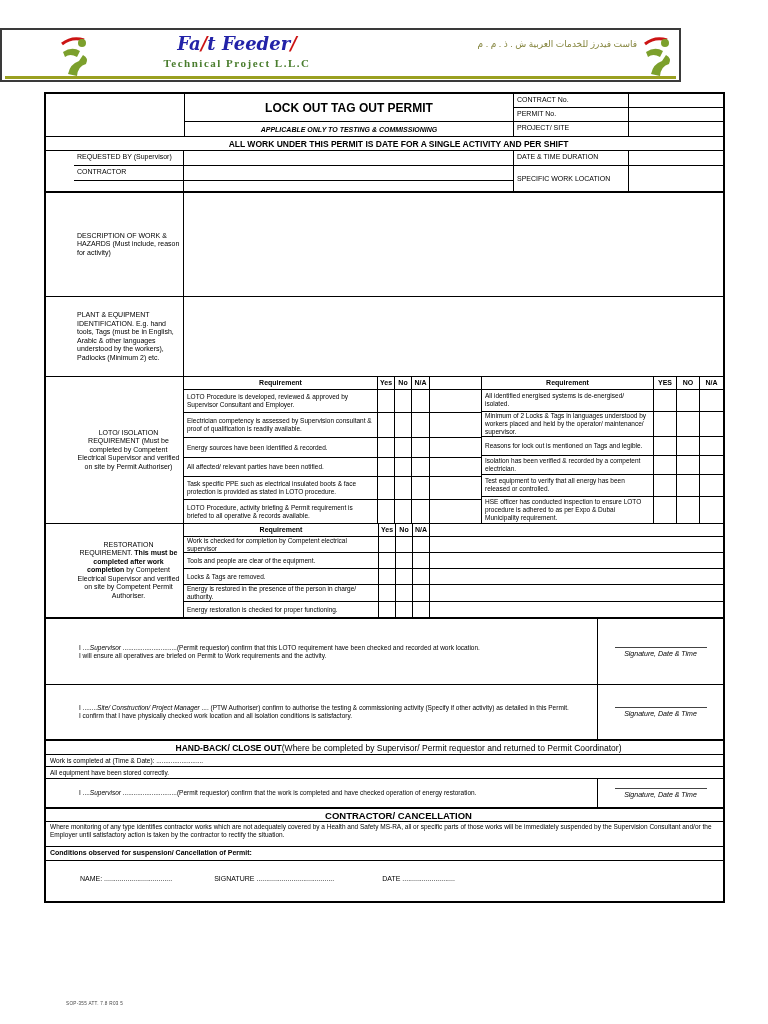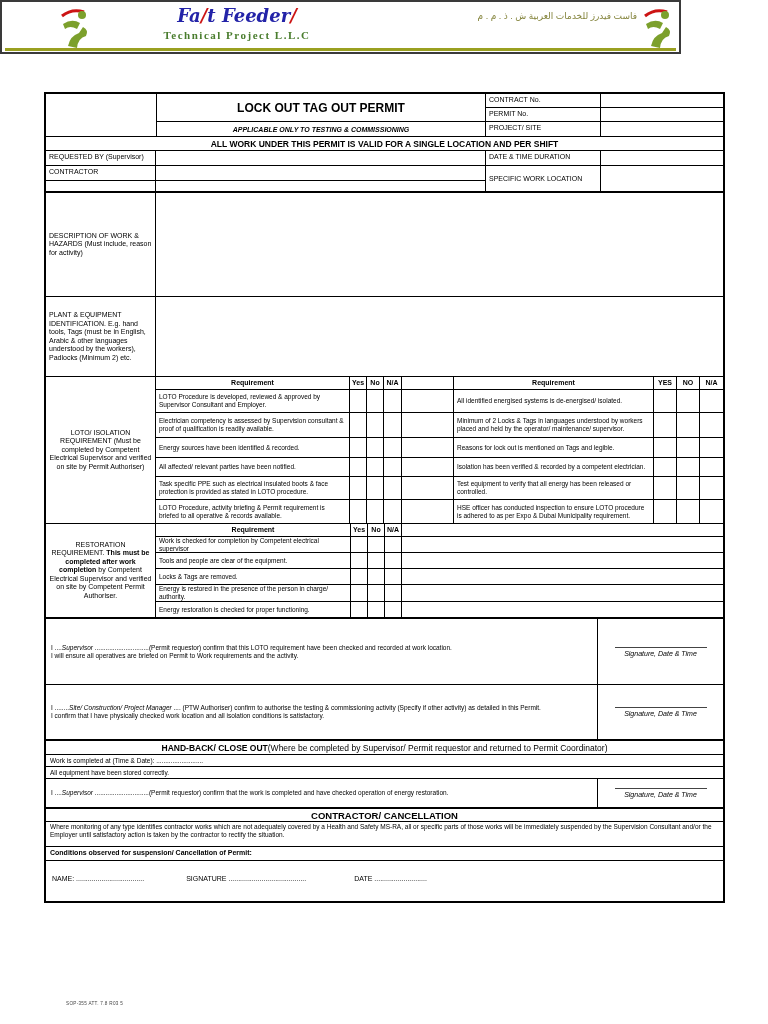--- a/index.html
+++ b/index.html
@@ -2,37 +2,37 @@
 <html><head>
 <meta charset="utf-8">
 <style>
   * { margin:0; padding:0; box-sizing:border-box; }
   html,body { background:#fff; }
   .page { position:relative; width:768px; height:1024px; background:#ffffff;
           font-family:"Liberation Sans","DejaVu Sans",sans-serif; color:#000; overflow:hidden; }
   .form { position:absolute; left:44px; top:33px; width:681px; }
 
   
-  .hdr { position:relative; width:681px; height:54px; border:2px solid #3a3a3a; background:#fff; margin-bottom:4px; }
+  .hdr { position:relative; width:681px; height:54px; border:2px solid #3a3a3a; background:#fff; margin-bottom:4px;margin-top:28px; }
   .hdr-underline { position:absolute; left:3px; right:3px; bottom:1px; height:3px; background:#9aa020; }
   .runner { position:absolute; width:30px; height:42px; }
   .runner-left { left:58px; top:4px; }
   .runner-right { right:6px; top:4px; }
   .brand { position:absolute; left:115px; top:3px; width:240px; text-align:center; }
   .brand-script { font-family:"DejaVu Serif","Liberation Serif",serif; font-style:italic; font-weight:bold;
                   font-size:18px; color:#2323a8; line-height:22px; }
   .brand-script .slash { color:#cc1414; font-weight:bold; }
   .brand-sub { font-family:"Liberation Serif","DejaVu Serif",serif; font-weight:bold; font-size:11px;
                color:#4a7d2e; letter-spacing:1.5px; margin-top:2px; }
   .arabic { position:absolute; right:42px; top:6px; width:250px; text-align:right; direction:rtl;
             color:#84843c; font-size:9px; line-height:16px; }
 
   
   .fb { width:681px; border:2px solid #000; }
-  .row { display:flex; border-bottom:1px solid #000; }
+  .row { display:flex; border-bottom:1px solid #000;padding-left:28px; }
   .row.noline { border-bottom:none; }
   .row.thick { border-bottom-width:2px; }
   .last { border-right:none !important; }
   .fs7 { font-size:7px; line-height:8.5px; }
   .fs65 { font-size:6.5px; line-height:8px; }
   .pad { padding:2px 3px; }
 
   
   .t-left { width:110px; }
   .t-mid { width:330px; border-right:1px solid #000; border-left:1px solid #000; display:flex; flex-direction:column; }
@@ -139,21 +139,21 @@
           <div class="t-rlabel">PERMIT No.</div>
           <div class="t-rval"></div>
         </div>
         <div class="t-rrow">
           <div class="t-rlabel">PROJECT/ SITE</div>
           <div class="t-rval"></div>
         </div>
       </div>
     </div>
 
-    <div class="row validity" style="height:14px;">ALL WORK UNDER THIS PERMIT IS VALID FOR A SINGLE LOCATION AND PER SHIFT</div>
+    <div class="row validity" style="height:14px;">ALL WORK UNDER THIS PERMIT IS DATE FOR A SINGLE ACTIVITY AND PER SHIFT</div>
 
     <div class="row thick" style="height:42px;">
       <div class="rq-left">
         <div class="rq-row" style="height:15px;">
           <div class="rq-label">REQUESTED BY (Supervisor)</div>
           <div class="rq-field"></div>
         </div>
         <div class="rq-row" style="height:15px;">
           <div class="rq-label">CONTRACTOR</div>
           <div class="rq-field"></div>

